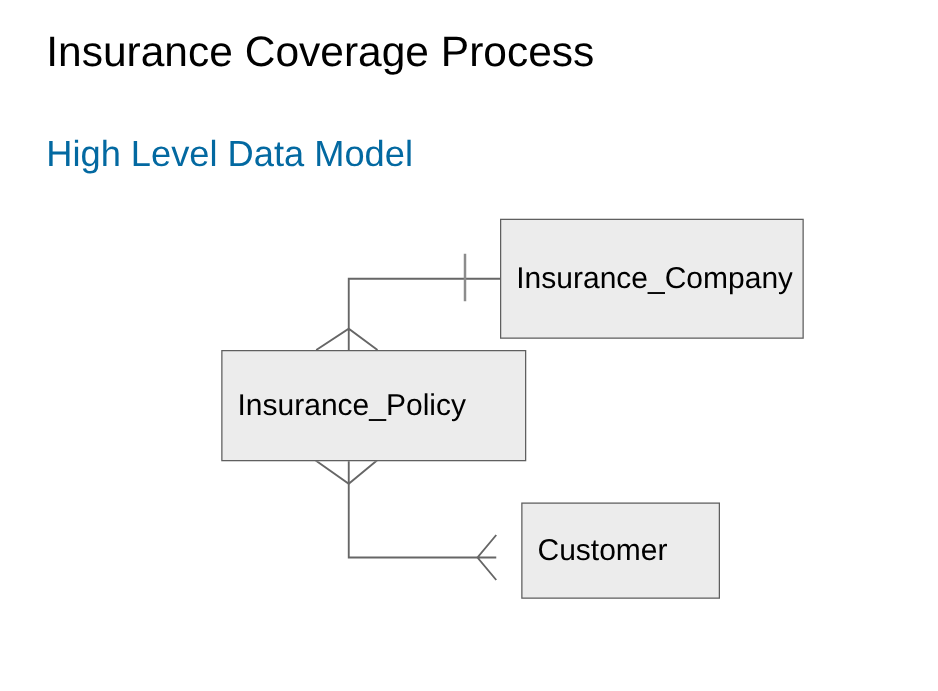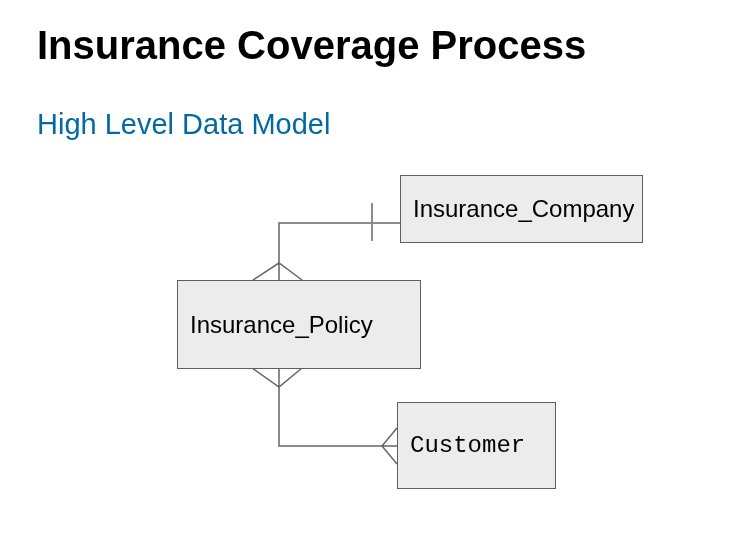--- a/index.html
+++ b/index.html
@@ -12,25 +12,24 @@
     position: relative;
     width: 750px;
     height: 553px;
     background: #ffffff;
     overflow: hidden;
   }
   .slide-title {
     position: absolute;
     left: 37px;
     top: 25px;
-    font-size: 40px;
+    font-size: 34px;
     line-height: 1;
     color: #000000;
     white-space: nowrap;
-    font-weight: bold;
   }
   .slide-subtitle {
     position: absolute;
     left: 37px;
     top: 110px;
     font-size: 29px;
     line-height: 1;
     color: #0369a1;
     white-space: nowrap;
   }
@@ -47,23 +46,23 @@
     box-sizing: border-box;
     background: #ececec;
     border: 1.5px solid #5f5f5f;
     display: flex;
     align-items: center;
     padding-left: 12px;
     font-size: 24px;
     color: #000000;
     cursor: default;
   }
-  .entity-company  { left: 400px; top: 175px; width: 243px; height: 68px; }
+  .entity-company  { left: 400px; top: 175px; width: 243px; height: 96px; }
   .entity-policy   { left: 177px; top: 280px; width: 244px; height: 89px; }
-  .entity-customer { left: 397px; top: 402px; width: 159px; height: 87px; font-family: Liberation Mono, monospace; }
+  .entity-customer { left: 417px; top: 402px; width: 159px; height: 77px; }
   .entity .entity-label {
     white-space: nowrap;
     overflow: hidden;
   }
 </style>
 </head>
 <body>
 
 <div class="slide">
 

